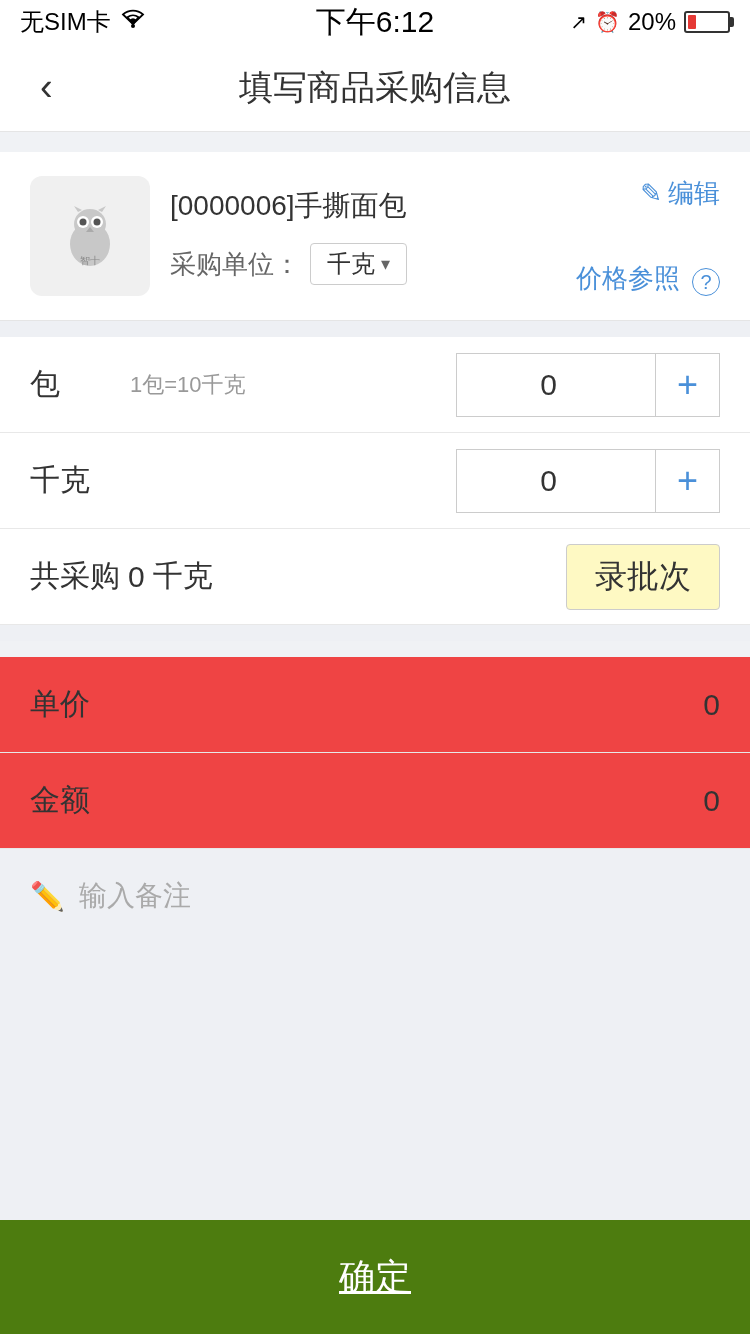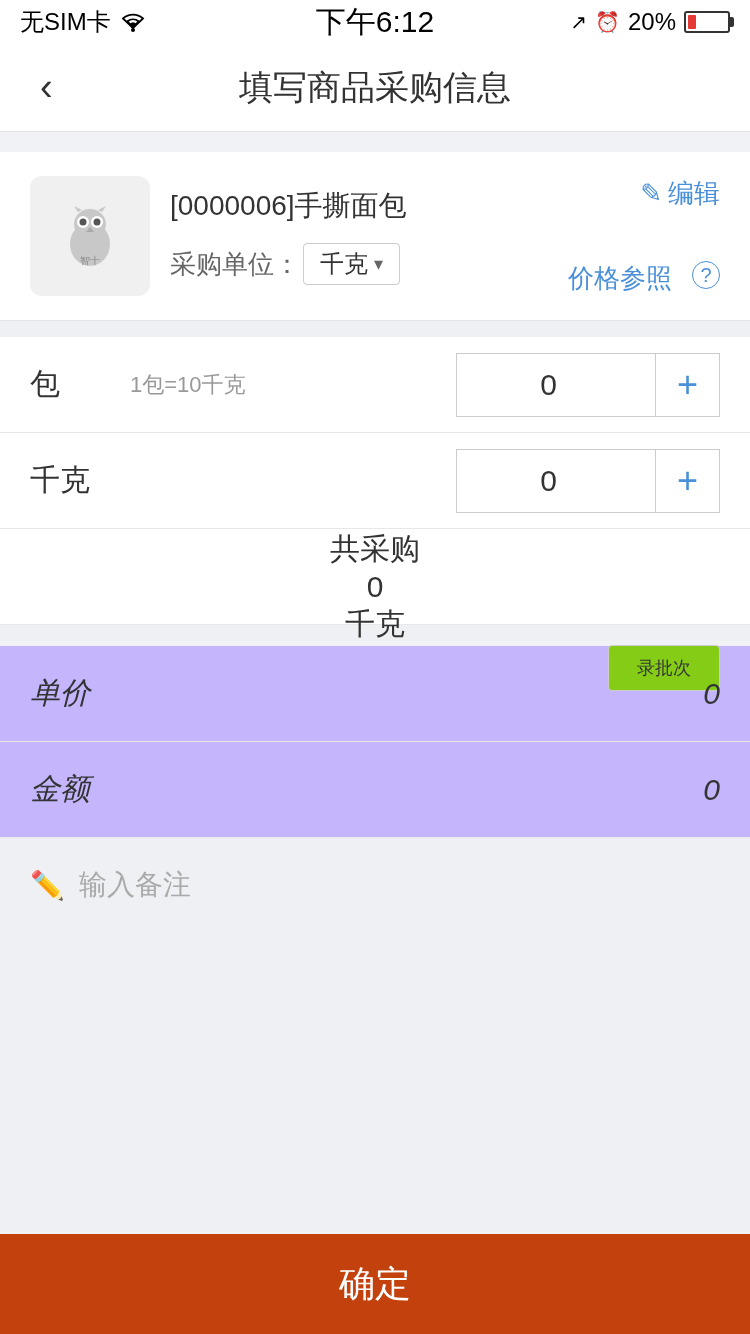--- a/index.html
+++ b/index.html
@@ -19,21 +19,21 @@
       background: #fff;
       display: flex;
       align-items: center;
       justify-content: space-between;
       padding: 0 20px;
       font-size: 26px;
       color: #000;
     }
     .status-bar-left {
       display: flex;
-      align-items: flex-end;
+      align-items: flex-start;
       gap: 8px;
       font-size: 24px;
     }
     .status-bar-center {
       font-size: 30px;
       font-weight: 500;
       position: absolute;
       left: 50%;
       transform: translateX(-50%);
     }
@@ -188,48 +188,46 @@
     }
 
     
     .summary-row {
       background: #fff;
       display: flex;
       align-items: center;
       padding: 0 30px;
       height: 96px;
       border-bottom: 1px solid #e8e8e8;
-      flex-direction: column;
     }
     .summary-text {
       font-size: 30px;
       color: #333;
     }
     .summary-value {
       font-size: 30px;
       color: #333;
       font-weight: 500;
       margin: 0 8px;
     }
     .record-batch-btn {
       margin-left: auto;
       border: 1px solid #ccc;
       padding: 10px 28px;
-      font-size: 18px;
-      color: #333;
-      background: #84cc16;
+      font-size: 32px;
+      color: #333;
+      background: #fef9c3;
       border-radius: 4px;
       cursor: pointer;
     }
 
     
     .info-section {
-      background: #c4b5fd;
-      margin-top: 5px;
-      font-style: italic;
+      background: #ef4444;
+      margin-top: 16px;
     }
     .info-row {
       display: flex;
       align-items: center;
       padding: 0 30px;
       height: 96px;
       border-bottom: 1px solid #e8e8e8;
     }
     .info-label {
       font-size: 30px;
@@ -266,30 +264,31 @@
       flex: 1;
       min-height: 300px;
     }
 
     
     .confirm-btn {
       position: fixed;
       bottom: 0;
       left: 0;
       width: 750px;
-      height: 100px;
-      background: #c2410c;
+      height: 114px;
+      background: #4d7c0f;
       color: #fff;
       font-size: 36px;
       display: flex;
       align-items: center;
       justify-content: center;
       cursor: pointer;
       border: none;
       outline: none;
+      text-decoration: underline;
     }
 
     .content-area {
       padding-bottom: 100px;
     }
   </style>
 </head>
 <body>
 
 <div class="status-bar">
@@ -341,36 +340,36 @@
           <polygon points="40,31 36,36 44,36" fill="#aaa"></polygon>
 
           <polygon points="28,16 24,10 32,14" fill="#c8c8c8"></polygon>
           <polygon points="52,16 56,10 48,14" fill="#c8c8c8"></polygon>
 
           <text x="40" y="68" text-anchor="middle" font-size="10" fill="#888" font-family="sans-serif">智十</text>
         </svg>
       </div>
       <div style="flex:1;">
         <div style="font-size:28px; color:#333; font-weight:500; margin-bottom:18px;">[0000006]手撕面包</div>
-        <div style="display:flex; align-items:center; gap:3px;">
+        <div style="display:flex; align-items:center; gap:10px;">
           <span style="font-size:26px; color:#666;">采购单位：</span>
           <div class="unit-dropdown">
             <span>千克</span>
             <span style="font-size:18px; color:#666;">▾</span>
           </div>
         </div>
       </div>
     </div>
 
     <div style="position:absolute; right:30px; top:24px; color:#4a90d9; font-size:26px; display:flex; align-items:center; gap:6px; cursor:pointer;">
       <span>✎</span>
       <span>编辑</span>
     </div>
 
-    <div style="position:absolute; right:30px; bottom:24px; color:#4a90d9; font-size:26px; display:flex; align-items:flex-start; gap:20px; cursor:pointer;">
+    <div style="position:absolute; right:30px; bottom:24px; color:#4a90d9; font-size:26px; display:flex; align-items:flex-end; gap:12px; cursor:pointer;">
       <span>价格参照</span>
       <div class="price-ref-help">?</div>
     </div>
   </div>
 
   <div class="section-divider"></div>
 
   <div class="input-section">
 
     <div class="input-row">

